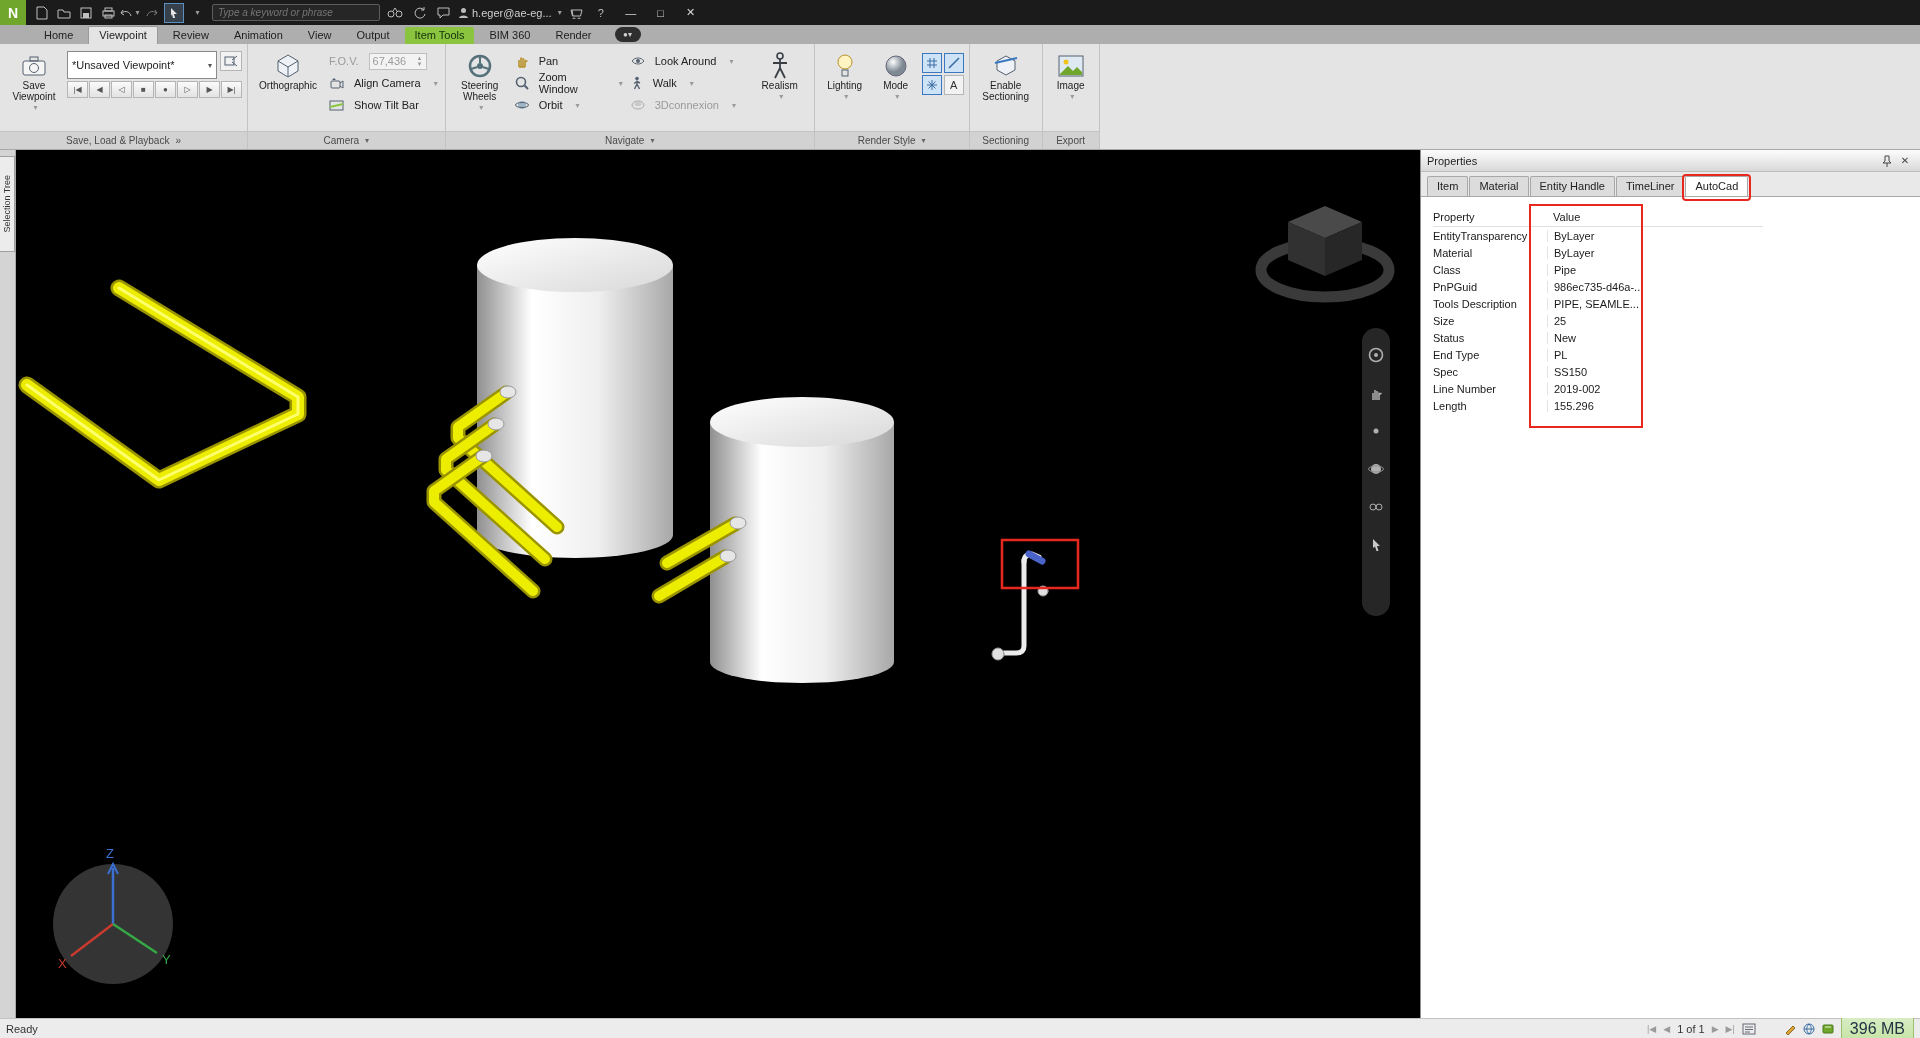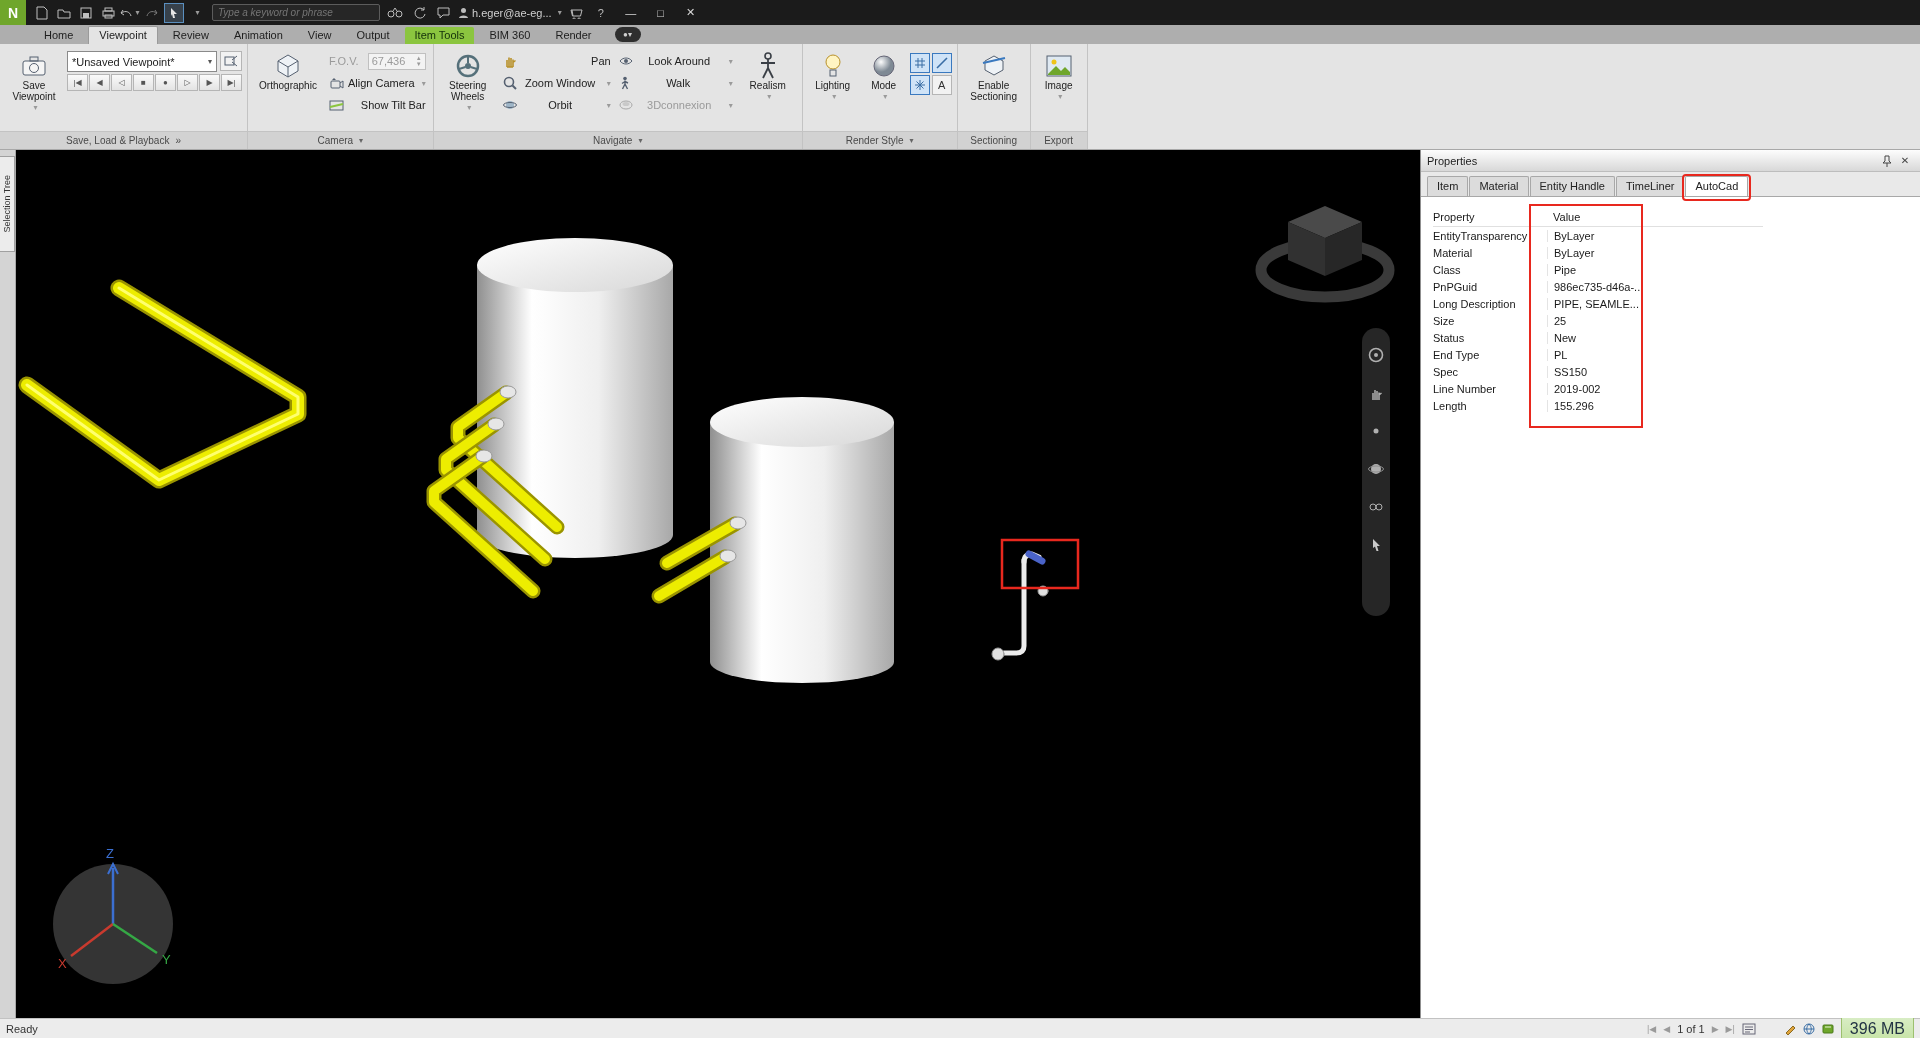--- a/index.html
+++ b/index.html
@@ -30,24 +30,24 @@
   .ribbon-opts { margin-left:8px; width:26px; height:15px; background:#2e2e2e; border-radius:8px; color:#cfcfcf; font-size:8px; display:flex; align-items:center; justify-content:center; gap:2px; margin-bottom:2px; }
 
   
   .ribbon { height:106px; background:#e4e4e4; border-bottom:1px solid #a8a8a8; display:flex; }
   .rgroup { display:flex; flex-direction:column; border-right:1px solid #c3c3c3; }
   .rgroup-content { height:88px; display:flex; align-items:flex-start; padding:3px 5px 0; gap:4px; }
   .rgroup-label { height:18px; background:#d2d2d2; border-top:1px solid #c3c3c3; font-size:10px; color:#4a4a4a; display:flex; align-items:center; justify-content:center; gap:6px; padding:0 8px; }
   .grp-dd::after { content:"▾"; font-size:8px; color:#666; }
   .bigbtn { width:58px; height:84px; display:flex; flex-direction:column; align-items:center; padding-top:4px; font-size:10px; line-height:11px; color:#222; text-align:center; border:1px solid transparent; border-radius:2px; }
   .bigbtn .icn { height:28px; display:flex; align-items:center; }
-  .smrow { display:flex; align-items:center; gap:4px; height:20px; font-size:11px; color:#222; padding:0 2px;justify-content:space-between; }
+  .smrow { display:flex; align-items:center; gap:10px; height:20px; font-size:11px; color:#222; padding:0 2px; }
   .smrow.disabled { color:#9a9a9a; }
   .col { display:flex; flex-direction:column; justify-content:flex-start; gap:2px; padding-top:4px; }
-  .combo { width:150px; height:21px; background:#fff; border:1px solid #8a8a8a; font-size:11px; color:#222; display:flex; align-items:center; padding:0 4px; justify-content:space-between;gap:32px; }
+  .combo { width:150px; height:28px; background:#fff; border:1px solid #8a8a8a; font-size:11px; color:#222; display:flex; align-items:center; padding:0 4px; justify-content:space-between;gap:32px; }
   .combo .arrow { font-size:8px; color:#555; }
   .icon-btn { width:22px; height:20px; border:1px solid #b5b5b5; background:#f2f2f2; display:flex; align-items:center; justify-content:center; }
   .transport { display:flex; gap:1px; }
   .tbtn { width:21px; height:17px; border:1px solid #b5b5b5; background:linear-gradient(#fafafa,#e3e3e3); font-size:8px; color:#555; display:flex; align-items:center; justify-content:center; }
   .fov-input { width:58px; height:17px; border:1px solid #c0c0c0; background:#f3f3f3; color:#9a9a9a; font-size:11px; display:flex; align-items:center; padding:0 3px; justify-content:space-between; }
   .spin { display:flex; flex-direction:column; font-size:6px; line-height:6px; color:#9a9a9a; }
   .tgl-grid { display:grid; grid-template-columns:20px 20px; grid-template-rows:20px 20px; gap:2px; margin-top:6px; }
   .tgl { border:1px solid #b5b5b5; background:#f2f2f2; display:flex; align-items:center; justify-content:center; font-size:11px; color:#333; }
   .tgl.on { border-color:#3a79bf; background:#cfe3f7; }
 
@@ -628,21 +628,21 @@
           </div>
         <div class="pg-row">
             <span class="pg-name">Class</span>
             <span class="pg-val">Pipe</span>
           </div>
         <div class="pg-row">
             <span class="pg-name">PnPGuid</span>
             <span class="pg-val">986ec735-d46a-...</span>
           </div>
         <div class="pg-row">
-            <span class="pg-name">Long Description</span>
+            <span class="pg-name">Tools Description</span>
             <span class="pg-val">PIPE, SEAMLE...</span>
           </div>
         <div class="pg-row">
             <span class="pg-name">Size</span>
             <span class="pg-val">25</span>
           </div>
         <div class="pg-row">
             <span class="pg-name">Status</span>
             <span class="pg-val">New</span>
           </div>

